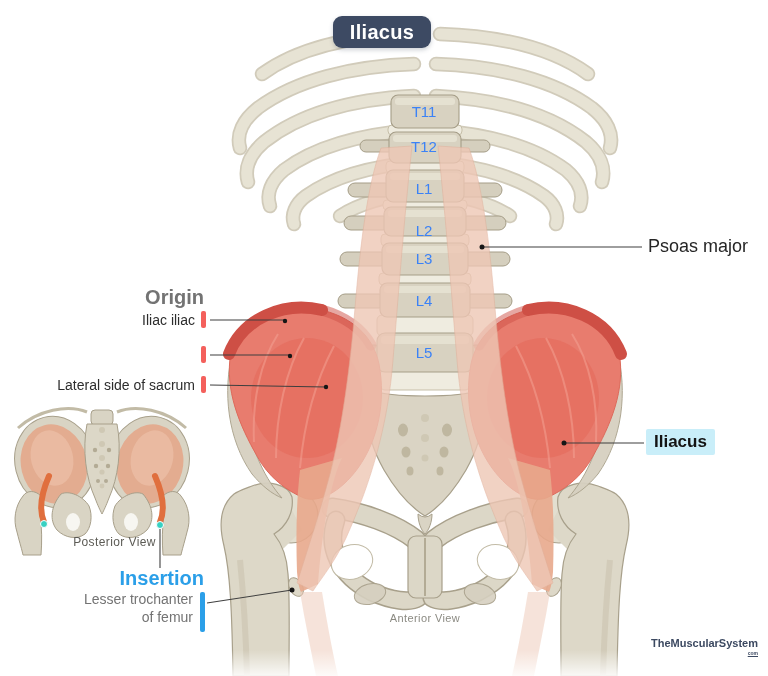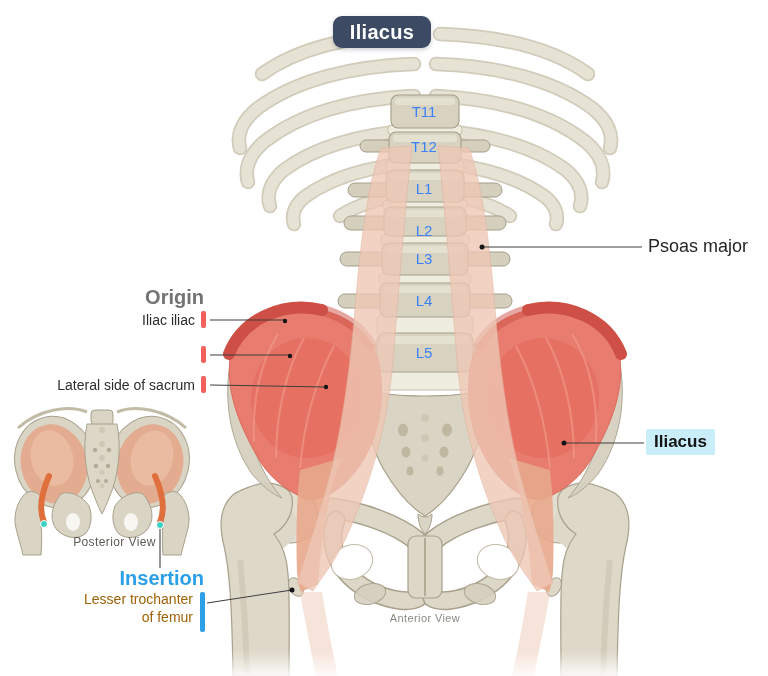--- a/index.html
+++ b/index.html
@@ -17,21 +17,21 @@
   }
   .vlabel{position:absolute;left:424px;transform:translate(-50%,-50%);
     font-size:15px;color:#3b82f6;}
   .psoas-label{left:648px;top:236px;font-size:18px;color:#262626;}
   .origin-head{right:564px;top:286px;font-size:20px;font-weight:bold;color:#737373;}
   .o-item{right:573px;font-size:14px;color:#2d2d2d;}
   .tick{position:absolute;left:201px;width:5px;height:17px;background:#f4605c;border-radius:2px;}
   .iliacus-tag{left:646px;top:429px;background:#c9eef9;padding:3px 8px;
     font-size:17px;font-weight:bold;color:#141414;border-radius:2px;}
   .insertion-head{right:564px;top:567px;font-size:20px;font-weight:bold;color:#2b9fe8;text-align:right;}
-  .lesser{right:575px;top:590px;font-size:14px;text-align:right;line-height:18px;color:#a16207;}
+  .lesser{right:575px;top:590px;font-size:14px;text-align:right;line-height:18px;color:#737373;}
   .lesser span{display:block;}
   .bluebar{position:absolute;left:200px;top:592px;width:5px;height:40px;background:#2b9fe8;border-radius:2px;}
   .caption{position:absolute;text-align:center;color:#5c5b55;}
   .cap-post{left:62px;top:535px;width:105px;font-size:12px;letter-spacing:.4px;}
   .cap-ant{left:373px;top:612px;width:104px;font-size:11px;color:#8b8a82;letter-spacing:.4px;}
   .watermark{position:absolute;right:10px;top:637px;text-align:right;color:#3c4961;line-height:10px;}
   .watermark .wm-name{font-size:11px;font-weight:bold;}
   .watermark .wm-tld{display:block;font-size:5px;font-weight:bold;text-decoration:underline;}
 </style>
 </head>
@@ -297,14 +297,18 @@
 <span class="lbl insertion-head">Insertion</span>
 <div class="lbl lesser">
   <span>Lesser trochanter</span>
   <span>of femur</span>
 </div>
 <div class="bluebar"></div>
 
 <div class="caption cap-post">Posterior View</div>
 <div class="caption cap-ant">Anterior View</div>
 
-
+<div class="watermark">
+  <span class="wm-name">TheMuscularSystem</span>
+  <span class="wm-tld">com</span>
 </div>
 
+</div>
+
 </body></html>

